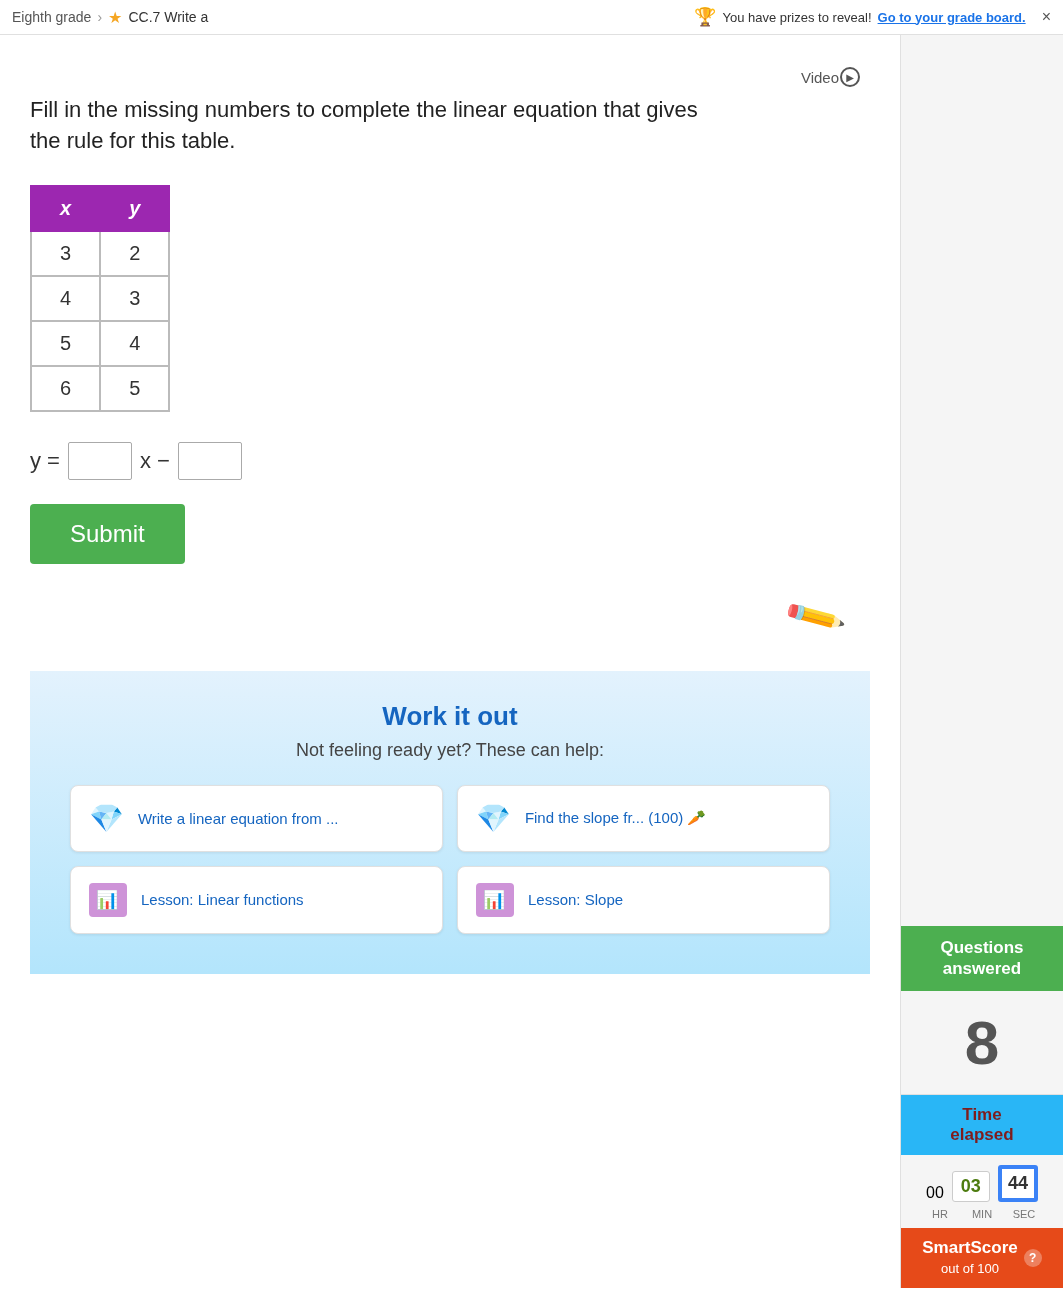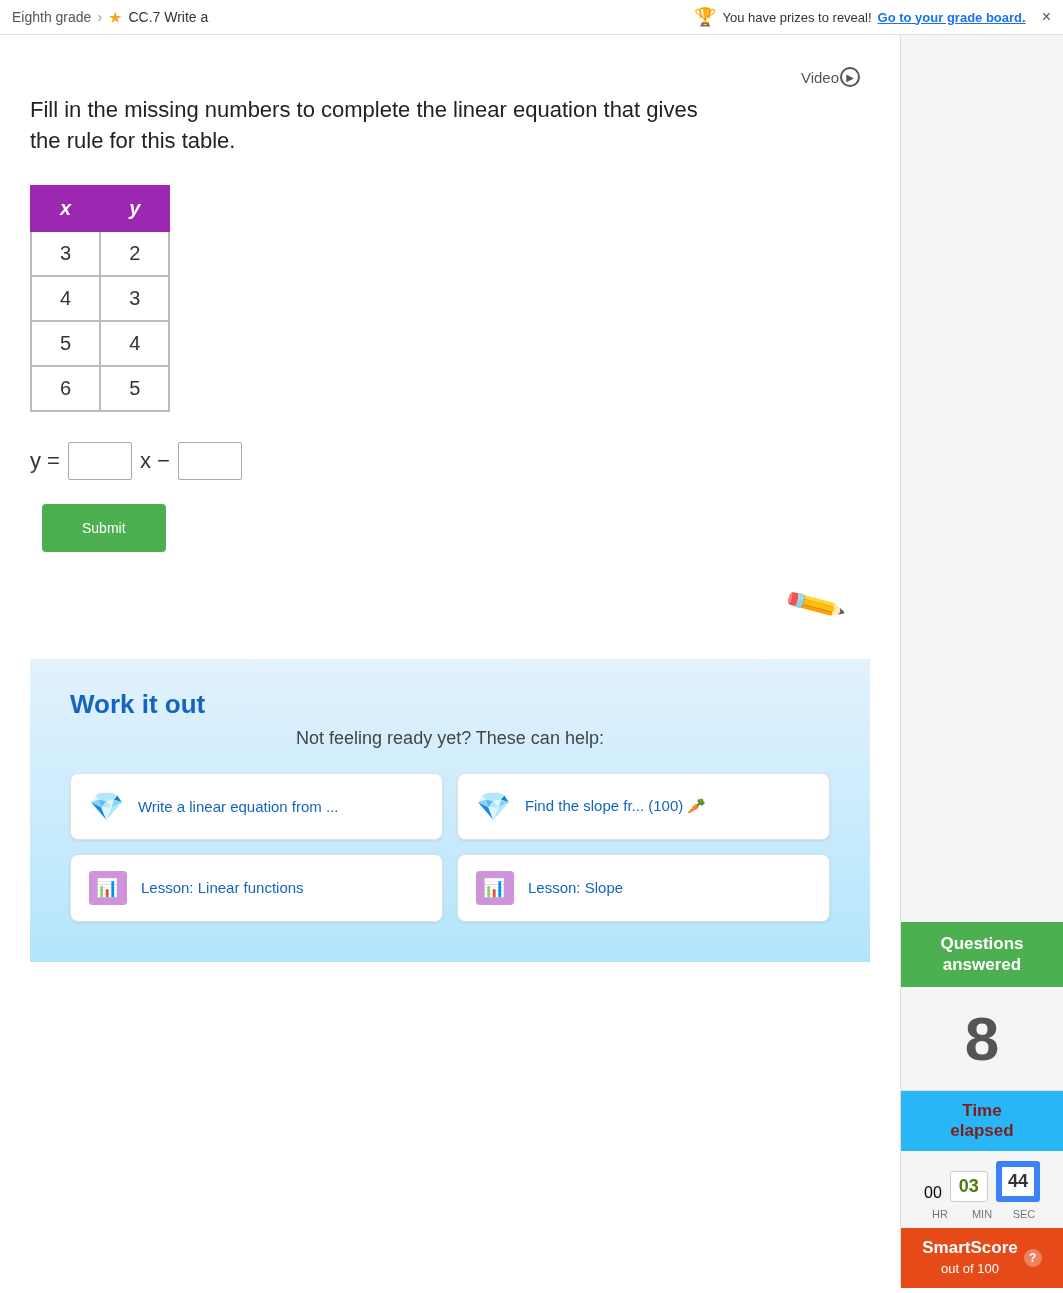--- a/index.html
+++ b/index.html
@@ -120,38 +120,37 @@
     }
     .eq-input {
       width: 64px; height: 38px; border: 1px solid #aaa; border-radius: 2px;
       font-size: 20px; text-align: center; outline: none;
     }
     .eq-label { font-size: 22px; color: #333; }
 
     
     .submit-btn {
       background: #4caf50; color: #fff; border: none; border-radius: 4px;
-      padding: 16px 40px; font-size: 14px; font-weight: 500; cursor: pointer;
+      padding: 16px 40px; font-size: 24px; font-weight: 500; cursor: pointer;
       margin-bottom: 30px;
-      margin-left: 12px;
     }
 
     
     .pencil-container {
       display: flex; justify-content: flex-end; padding-right: 30px; margin-bottom: 10px;
     }
     .pencil-icon { font-size: 40px; color: #29b6f6; transform: rotate(-30deg); display: inline-block; }
 
     
     .work-it-out-section {
       background: linear-gradient(180deg, #e3f2fd 0%, #b3e5fc 100%);
       padding: 30px 40px 40px 40px;
     }
     .work-it-out-title {
-      font-size: 26px; color: #1565c0; font-weight: 600; margin-bottom: 8px;
+      text-align: center; font-size: 26px; color: #1565c0; font-weight: 600; margin-bottom: 8px;
     }
     .work-it-out-subtitle {
       text-align: center; font-size: 18px; color: #444; margin-bottom: 24px;
     }
 
     
     .resource-grid {
       display: grid; grid-template-columns: 1fr 1fr; gap: 14px;
     }
     .resource-card {
@@ -278,21 +277,21 @@
     <div class="questions-count">8</div>
 
     <div class="time-elapsed-box">
       <span>Time<br>elapsed</span>
     </div>
     <div class="time-display">
       <span class="val">00</span>
       <span style="font-size:20px;color:#aaa;margin-bottom:4px"></span>
       <span class="val" style="border:1px solid #ccc;background:#fff;border-radius:3px;padding:4px 6px;font-size:18px;font-weight:bold;color:#4d7c0f;min-width:38px;display:inline-block;text-align:center;">03</span>
       <span style="font-size:20px;color:#aaa;margin-bottom:4px"></span>
-      <span class="val" style="border:6px solid #3b82f6;background:#fff;border-radius:3px;padding:4px 6px;font-size:18px;font-weight:bold;color:#333;min-width:38px;display:inline-block;text-align:center;">44</span>
+      <span class="val" style="border:4px solid #3b82f6;background:#fff;border-radius:3px;padding:4px 6px;font-size:18px;font-weight:bold;color:#333;min-width:38px;display:inline-block;text-align:center;">44</span>
     </div>
     <div class="time-labels">
       <span class="time-label">HR</span>
       <span class="time-label">MIN</span>
       <span class="time-label">SEC</span>
     </div>
 
     <div class="smartscore-box">
       <span>
         <span>SmartScore</span><br>

